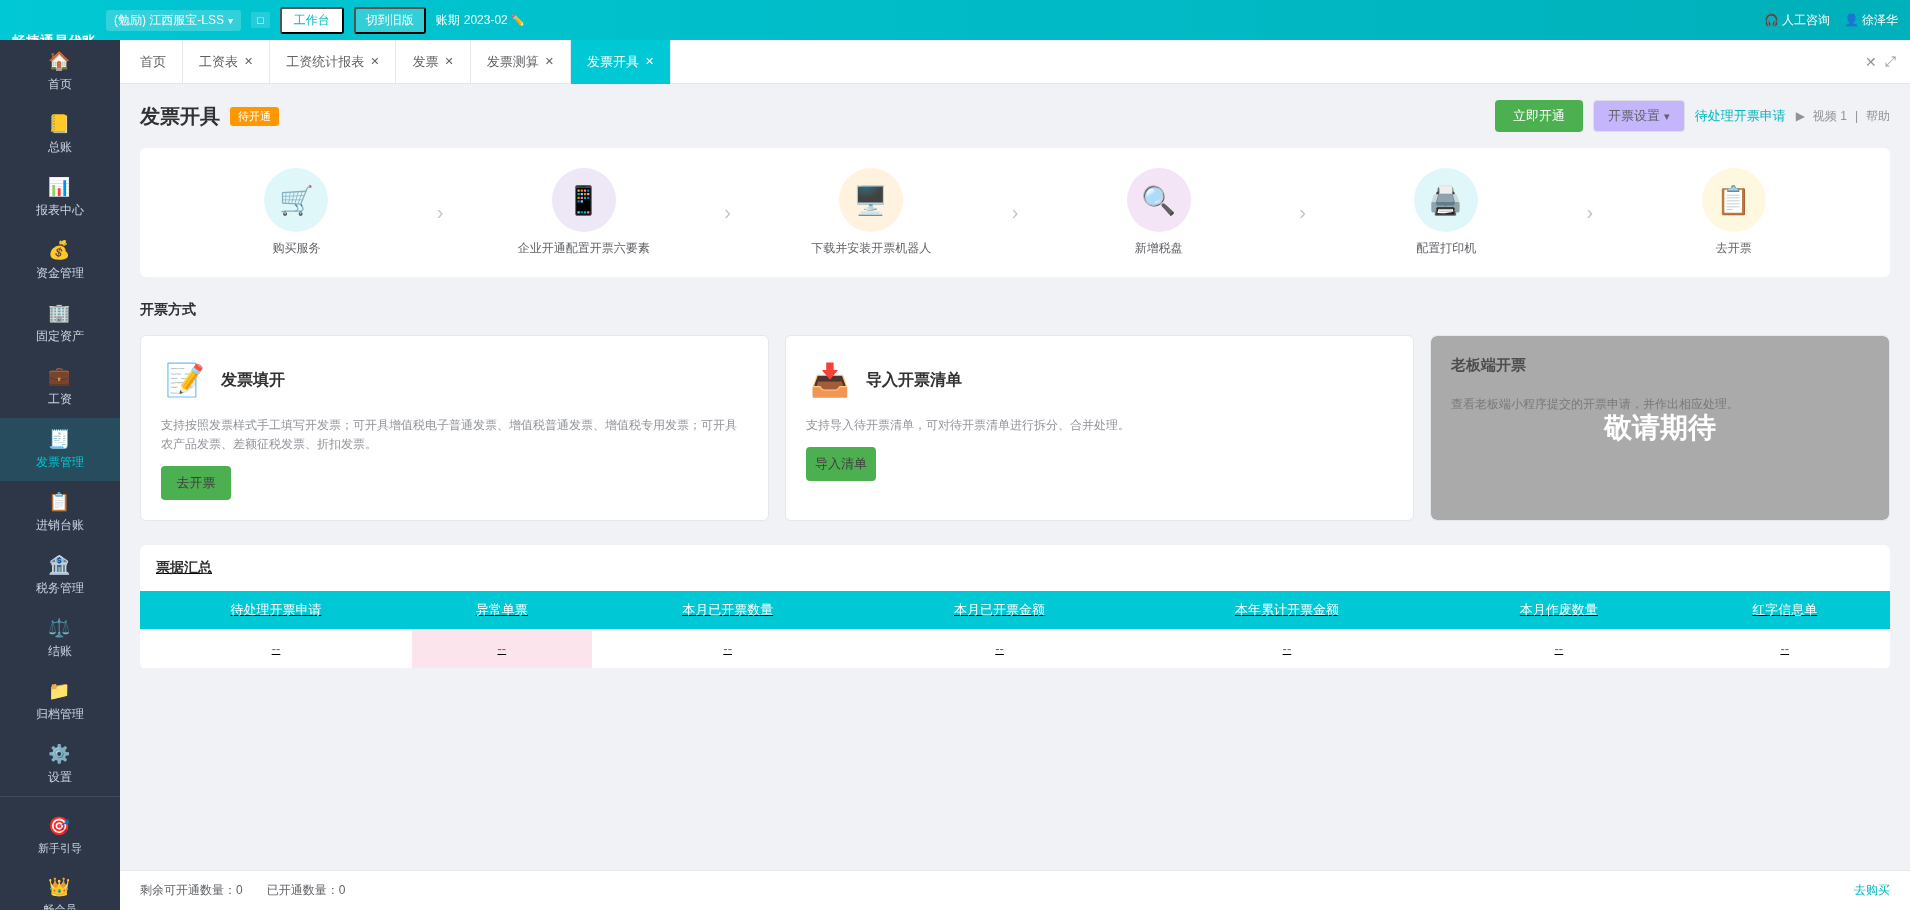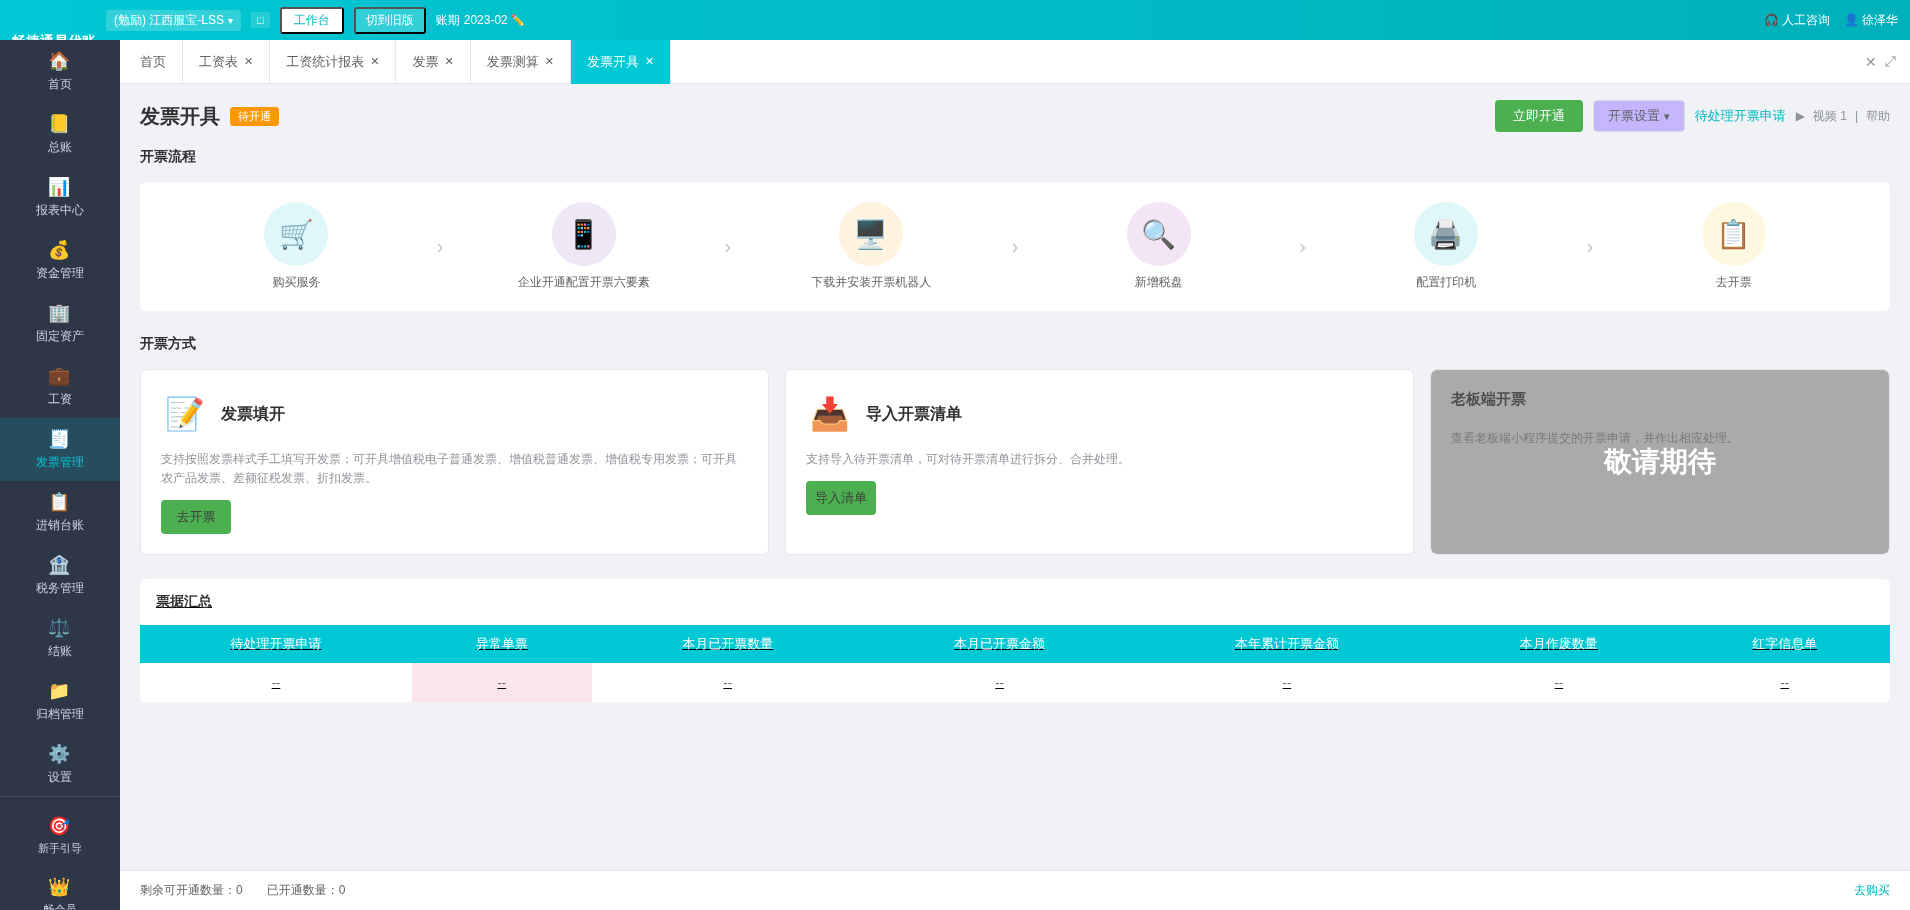--- a/index.html
+++ b/index.html
@@ -503,21 +503,20 @@
           <button class="btn-link">待处理开票申请</button>
           <div class="header-view-info">
             <span>▶</span>
             <span>视频 1</span>
             <span>|</span>
             <span>帮助</span>
           </div>
         </div>
       </div>
 
-      <div class="section-title">开票流程</div>
       <div class="process-steps">
 
         <div class="process-step">
           <div class="step-icon-wrap step-icon-teal">
             <span>🛒</span>
           </div>
           <span class="step-label">购买服务</span>
         </div>
         <div class="step-arrow">›</div>
         <div class="process-step">

